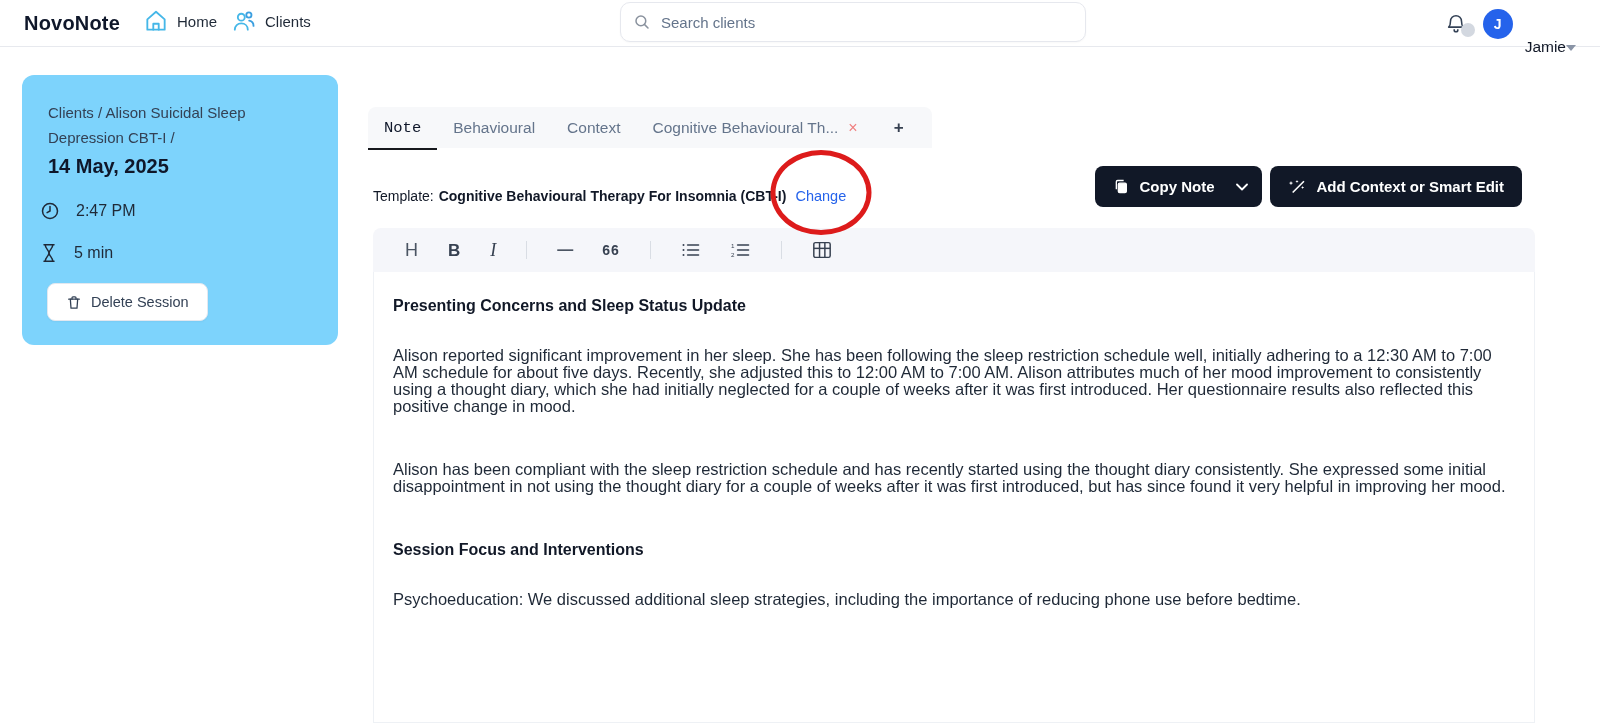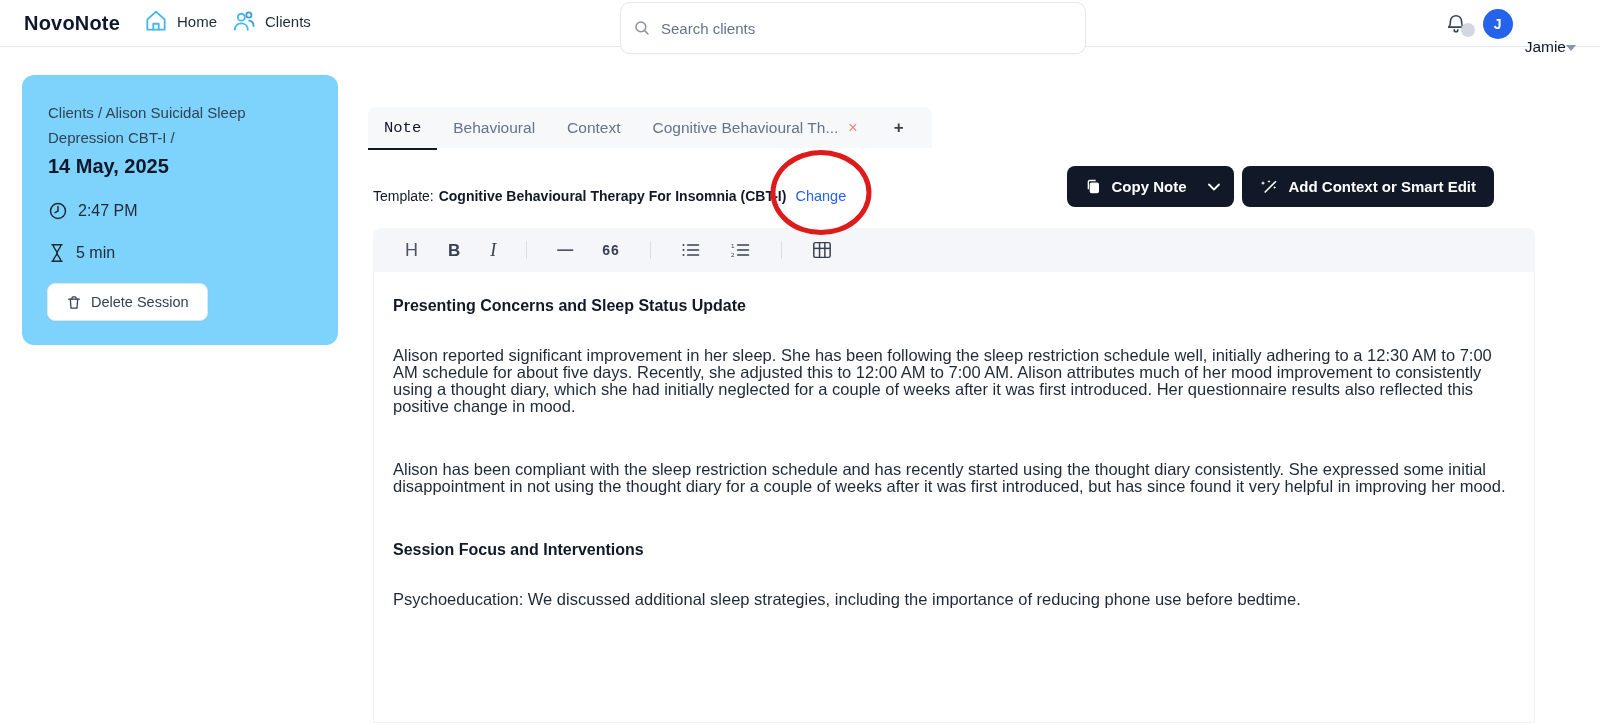--- a/index.html
+++ b/index.html
@@ -8,21 +8,21 @@
   .page { position:relative; width:1600px; height:723px; background:#fff; }
 
   
   .navbar { position:absolute; left:0; top:0; width:1600px; height:47px;
     background:#fff; border-bottom:1px solid #e7e9ee; display:flex; align-items:center; z-index:5;text-decoration:underline; }
   .brand { position:absolute; left:24px; top:12px; font-size:20px; font-weight:700; color:#0f172a; letter-spacing:.2px; }
   .nav-item { position:absolute; top:8px; display:flex; align-items:center; gap:8px; cursor:pointer; }
   .nav-item .label { font-size:15px; color:#1f2937; }
   .nav-home { left:143px; }
   .nav-clients { left:231px; }
-  .search-box { position:absolute; left:620px; top:2px; width:466px; height:52px;
+  .search-box { position:absolute; left:620px; top:2px; width:466px; height:40px;
     border:1px solid #e6e8ee; border-radius:10px; background:#fff; display:flex; align-items:center;
     padding:0 12px; box-shadow:0 1px 2px rgba(16,24,40,.03); }
   .search-box input { border:none; outline:none; flex:1; margin-left:10px; font-size:15px;
     color:#374151; font-family:"Liberation Sans", sans-serif; background:transparent; }
   .search-box input::placeholder { color:#64748b; }
   .nav-right { position:absolute; right:24px; top:0; height:47px; display:flex; align-items:center; gap:12px; }
   .bell-wrap { position:relative; width:26px; height:26px; cursor:pointer; }
   .bell-dot { position:absolute; right:-4px; bottom:0px; width:14px; height:14px; border-radius:50%; background:#d3d8e0; }
   .avatar { width:30px; height:30px; border-radius:50%; background:#2563eb; color:#fff;
     display:flex; align-items:center; justify-content:center; font-size:14px; font-weight:700; cursor:pointer; }
@@ -30,21 +30,21 @@
   .user-name { font-size:15.5px; color:#111827; }
   .caret { width:0; height:0; border-left:5px solid transparent; border-right:5px solid transparent;
     border-top:6px solid #8a94a6; margin-top:2px; }
 
   
   .session-card { position:absolute; left:22px; top:75px; width:316px; height:270px;
     background:#7dd3fc; border-radius:12px; }
   .breadcrumb { position:absolute; left:26px; top:25px; width:240px; font-size:15px;
     line-height:25px; color:#334155; cursor:pointer; }
   .session-date { position:absolute; left:26px; top:80px; font-size:20px; font-weight:700; color:#0f172a; }
-  .meta-row { position:absolute; left:26px; display:flex; align-items:center; gap:10px;text-align:center; }
+  .meta-row { position:absolute; left:18px; display:flex; align-items:center; gap:16px;text-align:center; }
   .meta-time { top:126px; }
   .meta-duration { top:168px; }
   .meta-row .meta-text { font-size:16px; color:#1f2937; }
   .delete-btn { position:absolute; left:25px; top:208px; height:38px; padding:0 18px;
     background:#fff; border:1px solid #e2e8f0; border-radius:8px; display:flex; align-items:center;
     gap:9px; cursor:pointer; box-shadow:0 1px 2px rgba(16,24,40,.04); }
   .delete-btn span { font-size:14.5px; color:#334155; }
 
   
   .tabbar { position:absolute; left:368px; top:107px; width:564px; height:41px;
@@ -62,21 +62,21 @@
     font-size:14px; color:#111827; }
   .template-label { font-weight:400; }
   .template-name { font-weight:700; margin-left:5px; }
   .change-wrap { position:relative; margin-left:9px; }
   .change-link { color:#2563eb; font-size:14.5px; cursor:pointer; }
   .annotation-circle { position:absolute; left:50%; top:50%; transform:translate(-50%,-54%);
     width:101px; height:85px; border:5px solid #dd1b1b; border-radius:50%;
     pointer-events:none; z-index:20; }
 
   
-  .actions { position:absolute; right:106px; top:166px; display:flex; gap:8px; }
+  .actions { position:absolute; right:78px; top:166px; display:flex; gap:8px; }
   .dark-btn { height:41px; background:#111827; color:#fff; border:none; border-radius:8px;
     display:flex; align-items:center; gap:10px; padding:0 18px; font-size:15px; font-weight:600;
     font-family:"Liberation Sans", sans-serif; cursor:pointer; }
   .copy-btn { padding-right:14px; }
   .copy-btn .chev { margin-left:12px; }
 
   
   .editor-toolbar { position:absolute; left:373px; top:228px; width:1162px; height:44px;
     background:#f5f6fa; border-radius:8px 8px 0 0; display:flex; align-items:center;
     padding-left:32px; gap:30px; }

